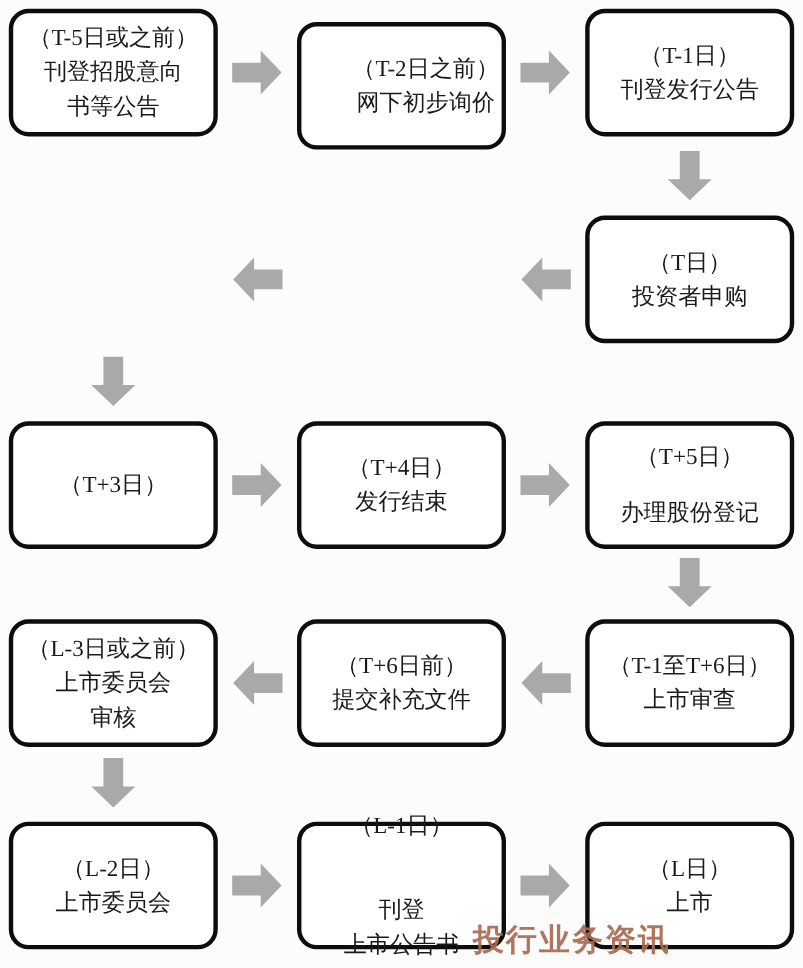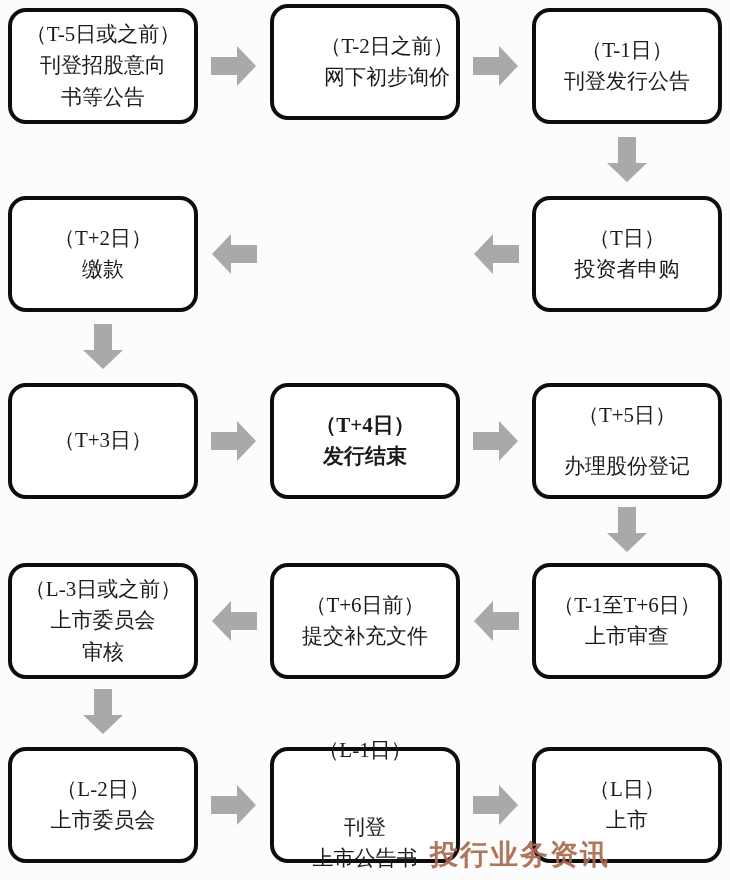--- a/index.html
+++ b/index.html
@@ -30,27 +30,27 @@
     text-align: center;
     color: var(--text-color, #1a1a1a);
     font-size: 21px;
     line-height: 1.5;
     padding: 2px 4px;
   }
   .box .day { white-space: nowrap; }
   .box .label { white-space: pre-line; }
   
   .b1  { left: 8px;   top: 8px; }
-  .b2  { left: 270px; top: 4px; padding-left: 48px; }
+  .b2  { left: 270px; top: 20px; padding-left: 48px; }
   .b3  { left: 532px; top: 8px; }
   .b4  { left: 532px; top: 196px; }
   .b5  { left: 270px; top: 196px; }
   .b6  { left: 8px;   top: 196px; }
   .b7  { left: 8px;   top: 383px; text-align: right; }
-  .b8  { left: 270px; top: 383px; font-weight: bold; }
+  .b8  { left: 270px; top: 383px; }
   .b9  { left: 532px; top: 383px; gap: 20px; }
   .b10 { left: 532px; top: 563px; }
   .b11 { left: 270px; top: 563px; }
   .b12 { left: 8px;   top: 563px; }
   .b13 { left: 8px;   top: 747px; }
   .b14 { left: 270px; top: 747px; gap: 45px; }
   .b15 { left: 532px; top: 747px; }
 
   .arrow { position: absolute; display: block; }
   .arrow polygon { fill: var(--arrow-color, #a9a9a9); }
@@ -98,24 +98,20 @@
     <div class="label">网下初步询价</div>
   </div>
   <div class="box b3">
     <div class="day">（T-1日）</div>
     <div class="label">刊登发行公告</div>
   </div>
 
   <div class="box b4">
     <div class="day">（T日）</div>
     <div class="label">投资者申购</div>
-  </div>
-  <div class="box b6">
-    <div class="day">（T+2日）</div>
-    <div class="label">缴款</div>
   </div>
 
   <div class="box b7">
     <div class="day">（T+3日）</div>
   </div>
   <div class="box b8">
     <div class="day">（T+4日）</div>
     <div class="label">发行结束</div>
   </div>
   <div class="box b9">

